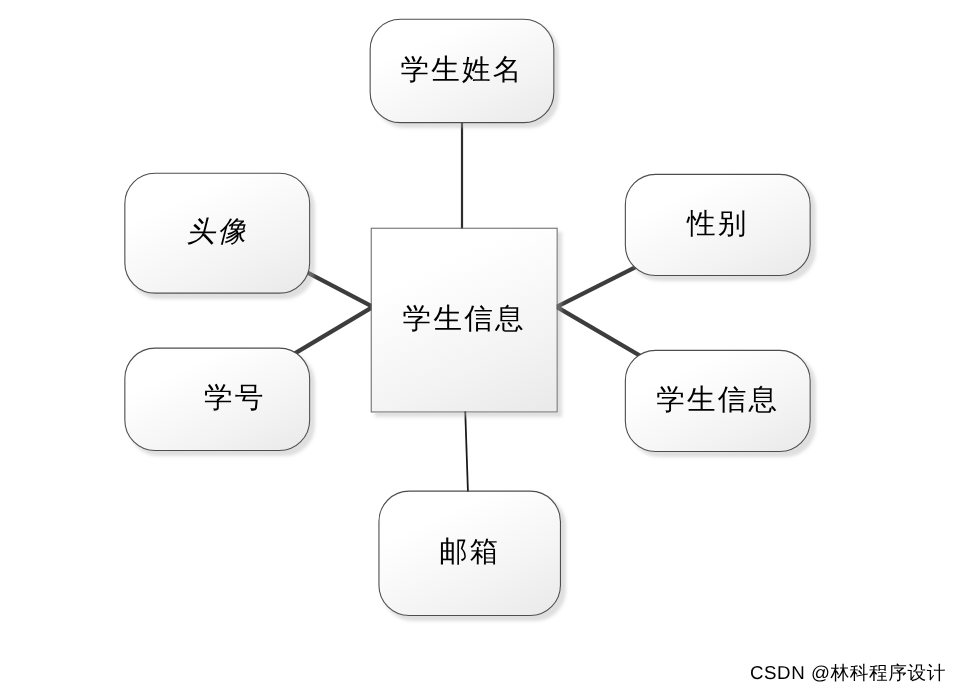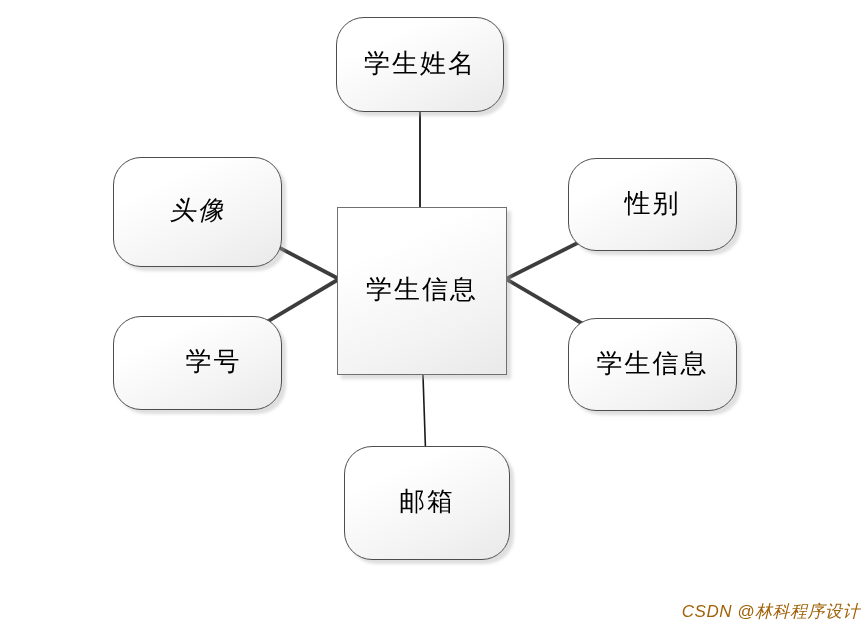--- a/index.html
+++ b/index.html
@@ -56,25 +56,24 @@
   .pos-gender       { left: 568px; top: 158px; width: 169px; height: 93px; }
   .pos-phone        { left: 568px; top: 318px; width: 169px; height: 93px; }
   .pos-email        { left: 344px; top: 446px; width: 166px; height: 114px; }
   .pos-entity       { left: 337px; top: 207px; width: 170px; height: 168px; }
 
   .watermark {
     position: absolute;
     right: 7px;
     bottom: 8px;
     z-index: 3;
-    color: #a16207;
+    color: #000000;
     font-size: 17px;
     font-family: "Liberation Sans", "DejaVu Sans", sans-serif;
     letter-spacing: 0.5px;
-    font-style: italic;
   }
 </style>
 </head>
 <body>
 
 <div class="canvas">
 
   <svg class="connector-layer" viewBox="0 0 867 631" xmlns="http://www.w3.org/2000/svg">
     <line x1="420" y1="64" x2="420" y2="210" stroke="#2e2e2e" stroke-width="2"></line>
     <line x1="422" y1="346" x2="427" y2="494" stroke="#1a1a1a" stroke-width="1.6"></line>

